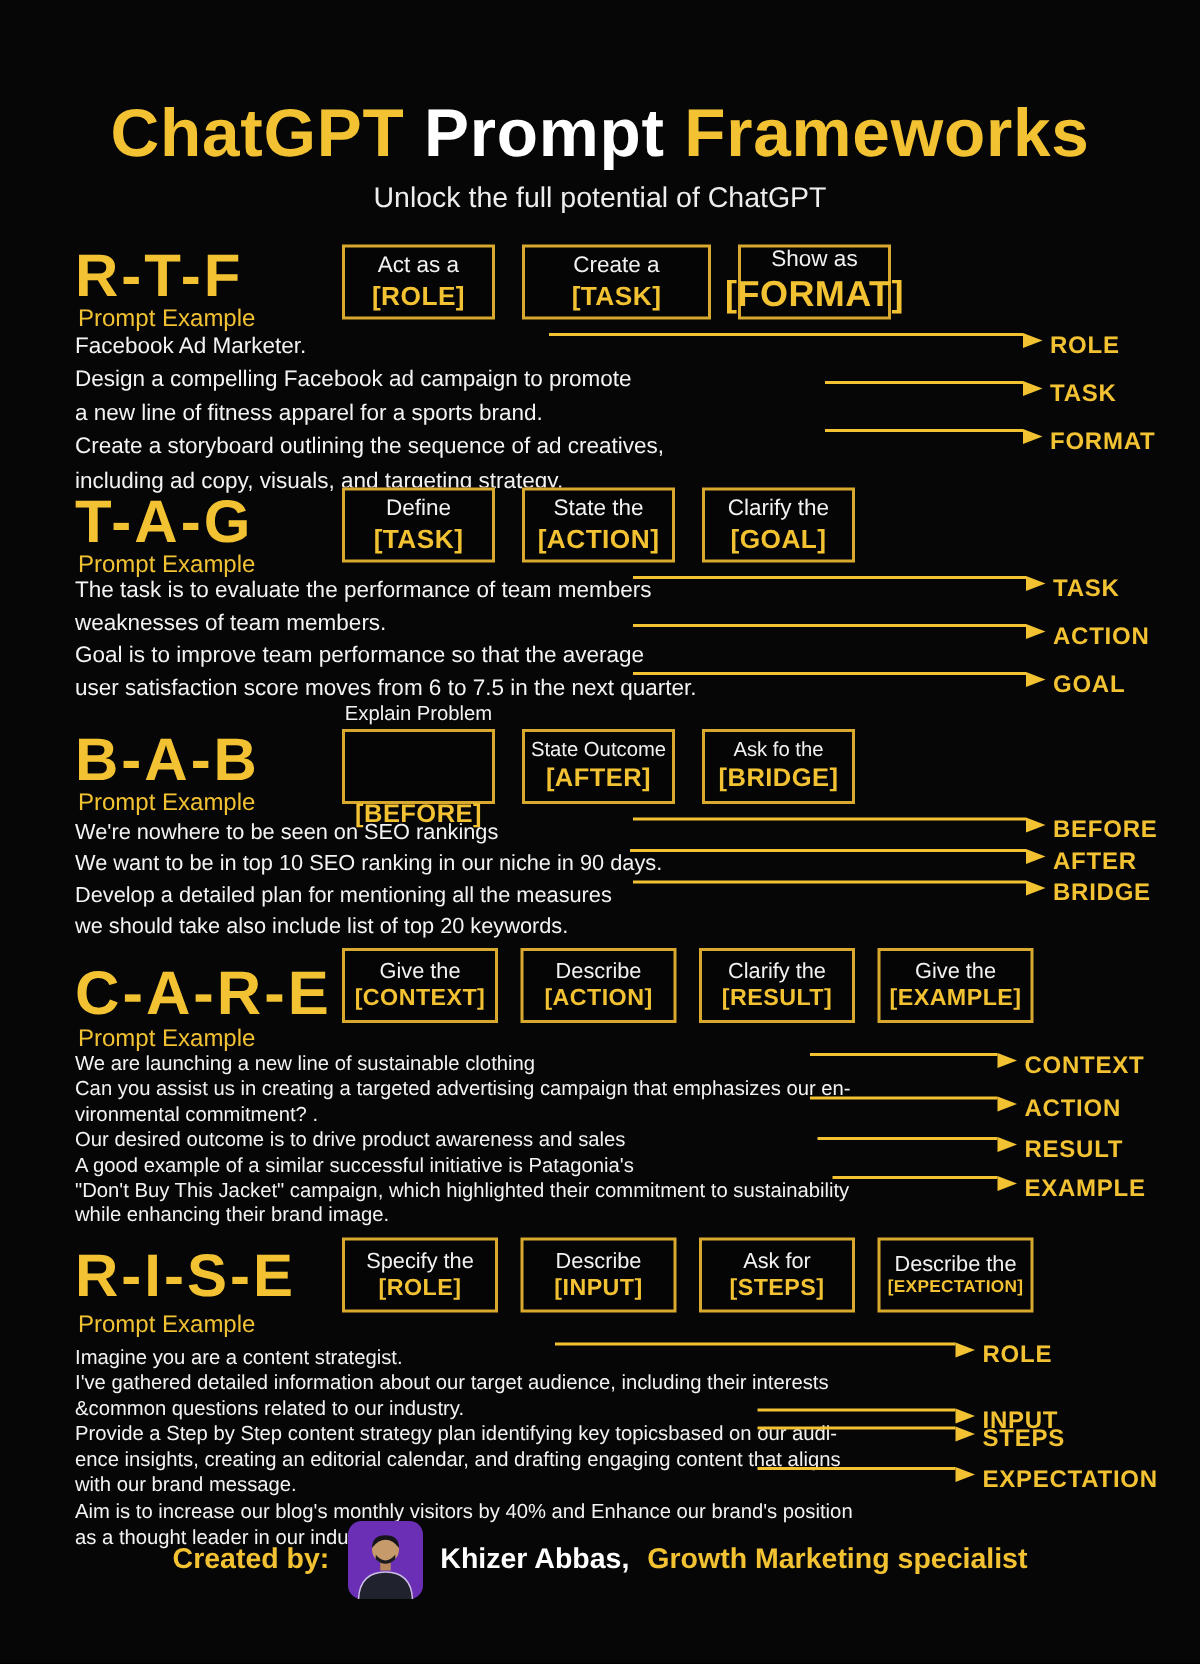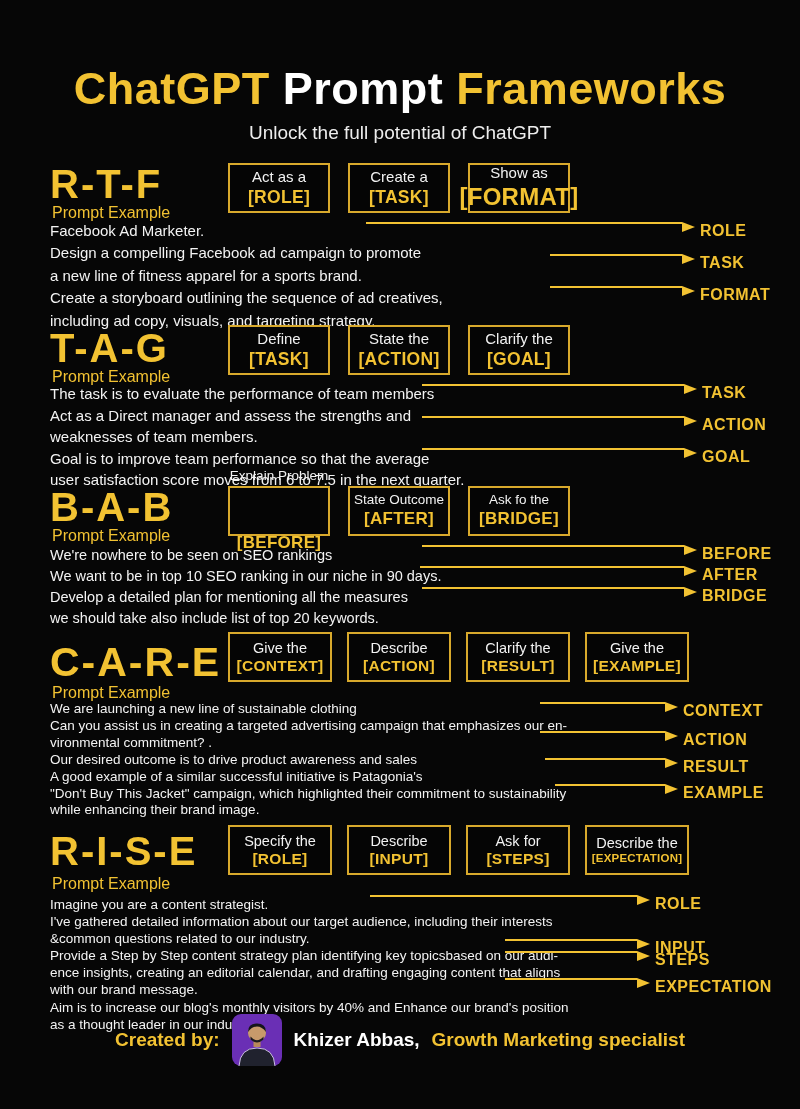--- a/index.html
+++ b/index.html
@@ -76,21 +76,21 @@
 
   <div id="sections">
       <div class="section sec-rtf" style="top: 160px;">
         <div class="fw-title" style="top: 4px; font-size: 40px;">R-T-F</div>
         <div class="fw-sub" style="top: 44px;">Prompt Example</div>
         <div class="boxes" style="left: 228px; top: 3px; gap: 18px;">
           <div class="box" style="width: 102px;">
             <div class="t" style="font-size: 15px;">Act as a</div>
             <div class="b" style="font-size: 17.5px;">[ROLE]</div>
           </div>
-          <div class="box" style="width: 102px;">
+          <div class="box" style="width: 126px;">
             <div class="t" style="font-size: 15px;">Create a</div>
             <div class="b" style="font-size: 17.5px;">[TASK]</div>
           </div>
           <div class="box" style="width: 102px;">
             <div class="t" style="font-size: 15px;">Show as</div>
             <div class="b" style="font-size: 24px;">[FORMAT]</div>
           </div>
         </div>
         <div class="body" style="top: 60px; font-size: 15px; line-height: 22.4px;">
           <div class="line">Facebook Ad Marketer.</div>
@@ -127,21 +127,20 @@
             <div class="t" style="font-size: 15px;">State the</div>
             <div class="b" style="font-size: 17.5px;">[ACTION]</div>
           </div>
           <div class="box" style="width: 102px;">
             <div class="t" style="font-size: 15px;">Clarify the</div>
             <div class="b" style="font-size: 17.5px;">[GOAL]</div>
           </div>
         </div>
         <div class="body" style="top: 61px; font-size: 15px; line-height: 21.6px;">
           <div class="line">The task is to evaluate the performance of team members</div>
-          <div class="line">Act as a Direct manager and assess the strengths and</div>
           <div class="line">weaknesses of team members.</div>
           <div class="line">Goal is to improve team performance so that the average</div>
           <div class="line">user satisfaction score moves from 6 to 7.5 in the next quarter.</div>
         </div>
         <div class="arrow" style="top: 62px; left: 422px;">
           <span class="arrow-line" style="width: 262px;"></span>
           <span class="arrow-head"></span>
           <span class="arrow-label">TASK</span>
         </div>
         <div class="arrow" style="top: 94px; left: 422px;">

